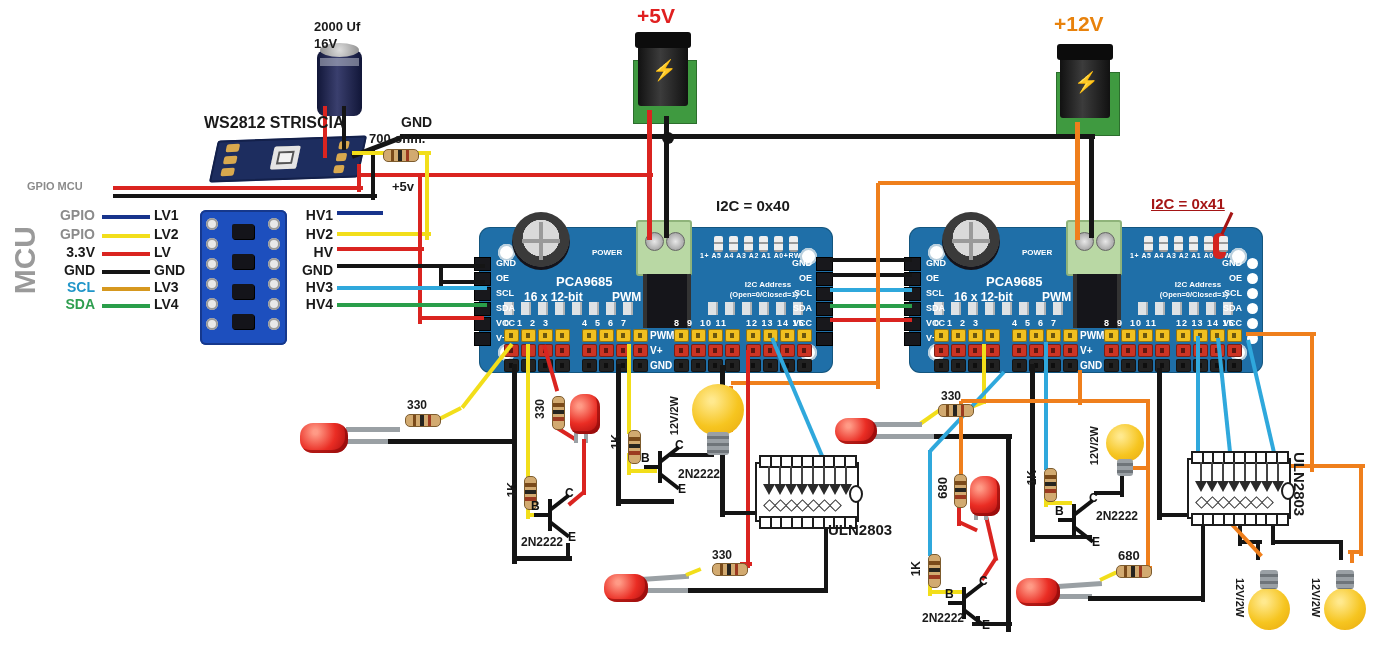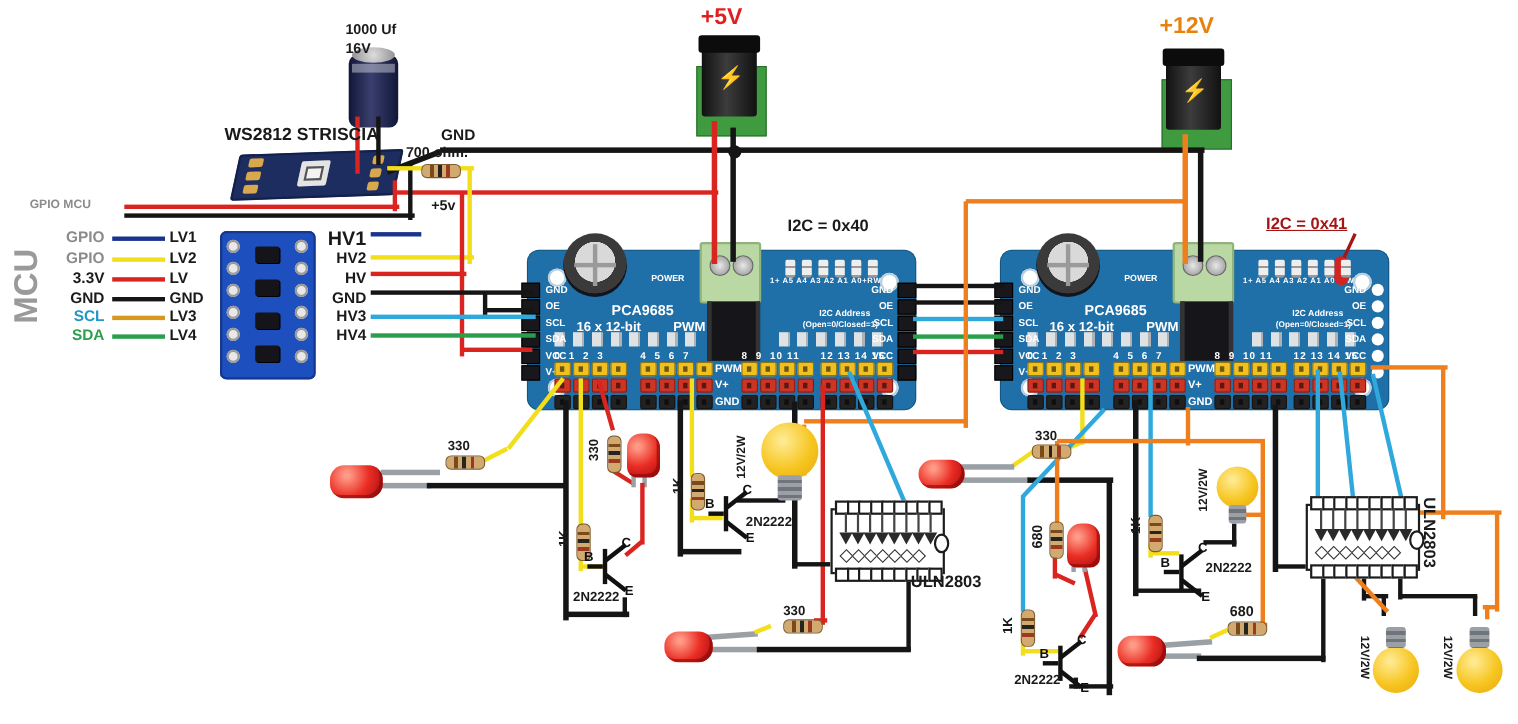--- a/index.html
+++ b/index.html
@@ -108,21 +108,21 @@
       <div class="ctr" style="left: 32px; top: 14px;"></div>
       <div class="ctr" style="left: 32px; top: 44px;"></div>
       <div class="ctr" style="left: 32px; top: 74px;"></div>
       <div class="ctr" style="left: 32px; top: 104px;"></div>
     </div>
 
   <div id="mcu-rows">
       <div class="lbl" style="left: 35px; top: 208px; width: 60px; text-align: right; font-size: 14px; font-weight: 700; color: rgb(139, 139, 139);">GPIO</div>
       <div class="wire" style="left: 102px; top: 215px; width: 48px; height: 4px; background: rgb(24, 52, 140);"></div>
       <div class="lbl" style="left: 154px; top: 208px; font-size: 14px; font-weight: 700;">LV1</div>
-      <div class="lbl" style="left: 292px; top: 208px; width: 41px; text-align: right; font-size: 18px; font-weight: 700;">HV1</div>
+      <div class="lbl" style="left: 292px; top: 208px; width: 41px; text-align: right; font-size: 14px; font-weight: 700;">HV1</div>
       <div class="lbl" style="left: 35px; top: 227px; width: 60px; text-align: right; font-size: 14px; font-weight: 700; color: rgb(139, 139, 139);">GPIO</div>
       <div class="wire" style="left: 102px; top: 234px; width: 48px; height: 4px; background: rgb(242, 222, 26);"></div>
       <div class="lbl" style="left: 154px; top: 227px; font-size: 14px; font-weight: 700;">LV2</div>
       <div class="lbl" style="left: 292px; top: 227px; width: 41px; text-align: right; font-size: 14px; font-weight: 700;">HV2</div>
       <div class="lbl" style="left: 35px; top: 245px; width: 60px; text-align: right; font-size: 14px; font-weight: 700; color: rgb(26, 26, 26);">3.3V</div>
       <div class="wire" style="left: 102px; top: 252px; width: 48px; height: 4px; background: rgb(218, 36, 32);"></div>
       <div class="lbl" style="left: 154px; top: 245px; font-size: 14px; font-weight: 700;">LV</div>
       <div class="lbl" style="left: 292px; top: 245px; width: 41px; text-align: right; font-size: 14px; font-weight: 700;">HV</div>
       <div class="lbl" style="left: 35px; top: 263px; width: 60px; text-align: right; font-size: 14px; font-weight: 700; color: rgb(26, 26, 26);">GND</div>
       <div class="wire" style="left: 102px; top: 270px; width: 48px; height: 4px; background: rgb(21, 21, 21);"></div>
@@ -826,21 +826,21 @@
         <div class="tri" style="left: 72px; top: 20.5px;"></div>
         <div style="position: absolute; left: 77px; top: 2px; width: 1.5px; height: 18.5px; background: rgb(68, 68, 68);"></div>
         <div class="dio" style="left: 74px; top: 37.5px;"></div>
         <div class="tri" style="left: 83px; top: 20.5px;"></div>
         <div style="position: absolute; left: 88px; top: 2px; width: 1.5px; height: 18.5px; background: rgb(68, 68, 68);"></div>
         <div style="position: absolute; right: -6px; top: 21.5px; width: 10px; height: 14px; border-radius: 50%; background: rgb(255, 255, 255); border: 2px solid rgb(28, 28, 28);"></div>
       </div>
       <div class="dot" style="left: 662px; top: 132px; width: 12px; height: 12px; background: rgb(21, 21, 21);"></div>
     </div>
   <div id="gen-labels">
-      <div class="lbl" style="left: 314px; top: 20px; font-size: 13px; font-weight: 700;">1000 Uf</div>
+      <div class="lbl" style="left: 314px; top: 20px; font-size: 13px; font-weight: 700;">2000 Uf</div>
       <div class="lbl" style="left: 314px; top: 37px; font-size: 13px; font-weight: 700;">16V</div>
       <div class="lbl" style="left: 204px; top: 114px; font-size: 16px; font-weight: 700;">WS2812 STRISCIA</div>
       <div class="lbl" style="left: 401px; top: 115px; font-size: 14px; font-weight: 700;">GND</div>
       <div class="lbl" style="left: 369px; top: 132px; font-size: 13px; font-weight: 700;">700 ohm.</div>
       <div class="lbl" style="left: 392px; top: 180px; font-size: 13px; font-weight: 700;">+5v</div>
       <div class="lbl" style="left: 27px; top: 180px; font-size: 11px; font-weight: 700; color: rgb(139, 139, 139);">GPIO MCU</div>
       <div class="lbl" style="left: 637px; top: 4px; font-size: 21px; font-weight: 700; color: rgb(224, 32, 32);">+5V</div>
       <div class="lbl" style="left: 1054px; top: 12px; font-size: 21px; font-weight: 700; color: rgb(232, 130, 12);">+12V</div>
       <div class="lbl" style="left: 716px; top: 198px; font-size: 15px; font-weight: 700;">I2C = 0x40</div>
       <div class="lbl" style="left: 1151px; top: 196px; font-size: 15px; font-weight: 700; color: rgb(165, 21, 21); text-decoration: underline;">I2C = 0x41</div>

